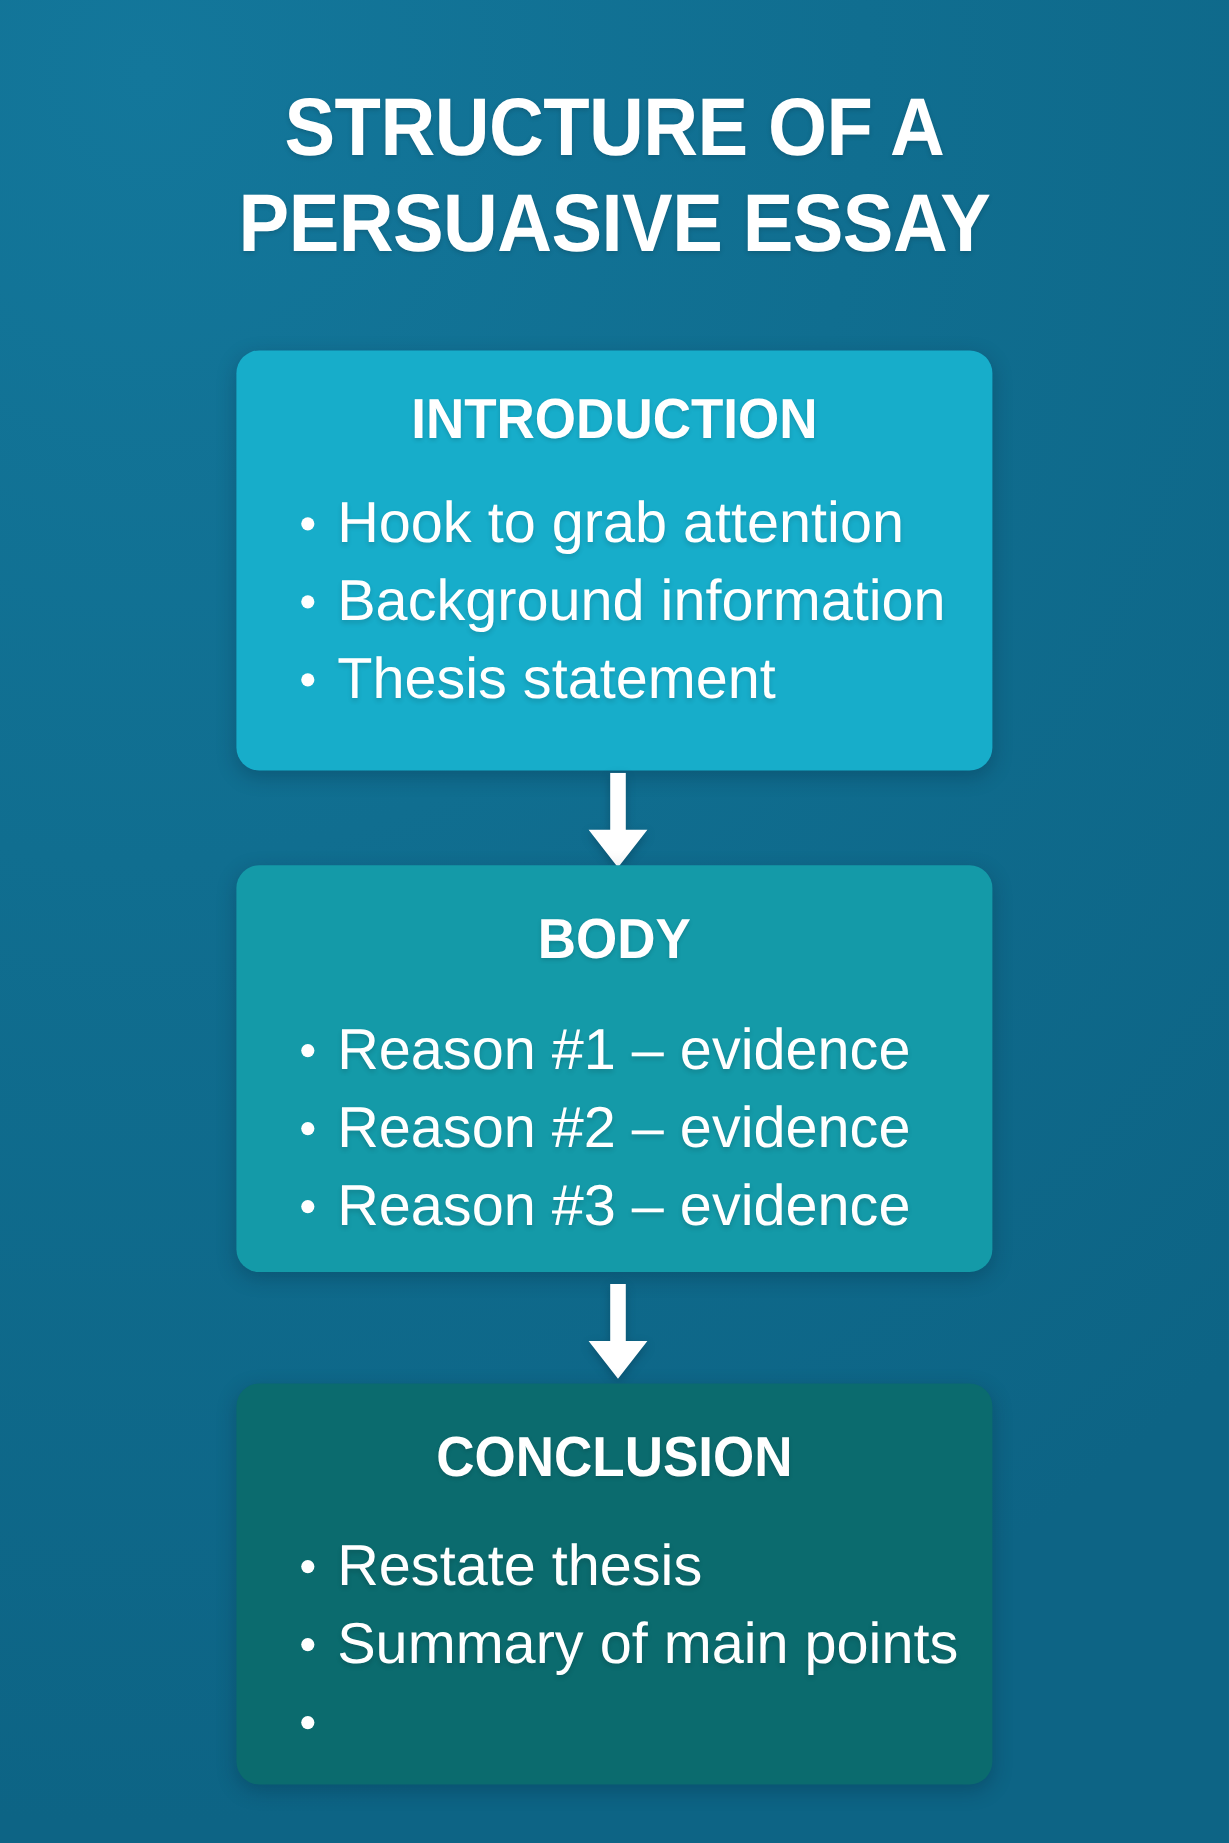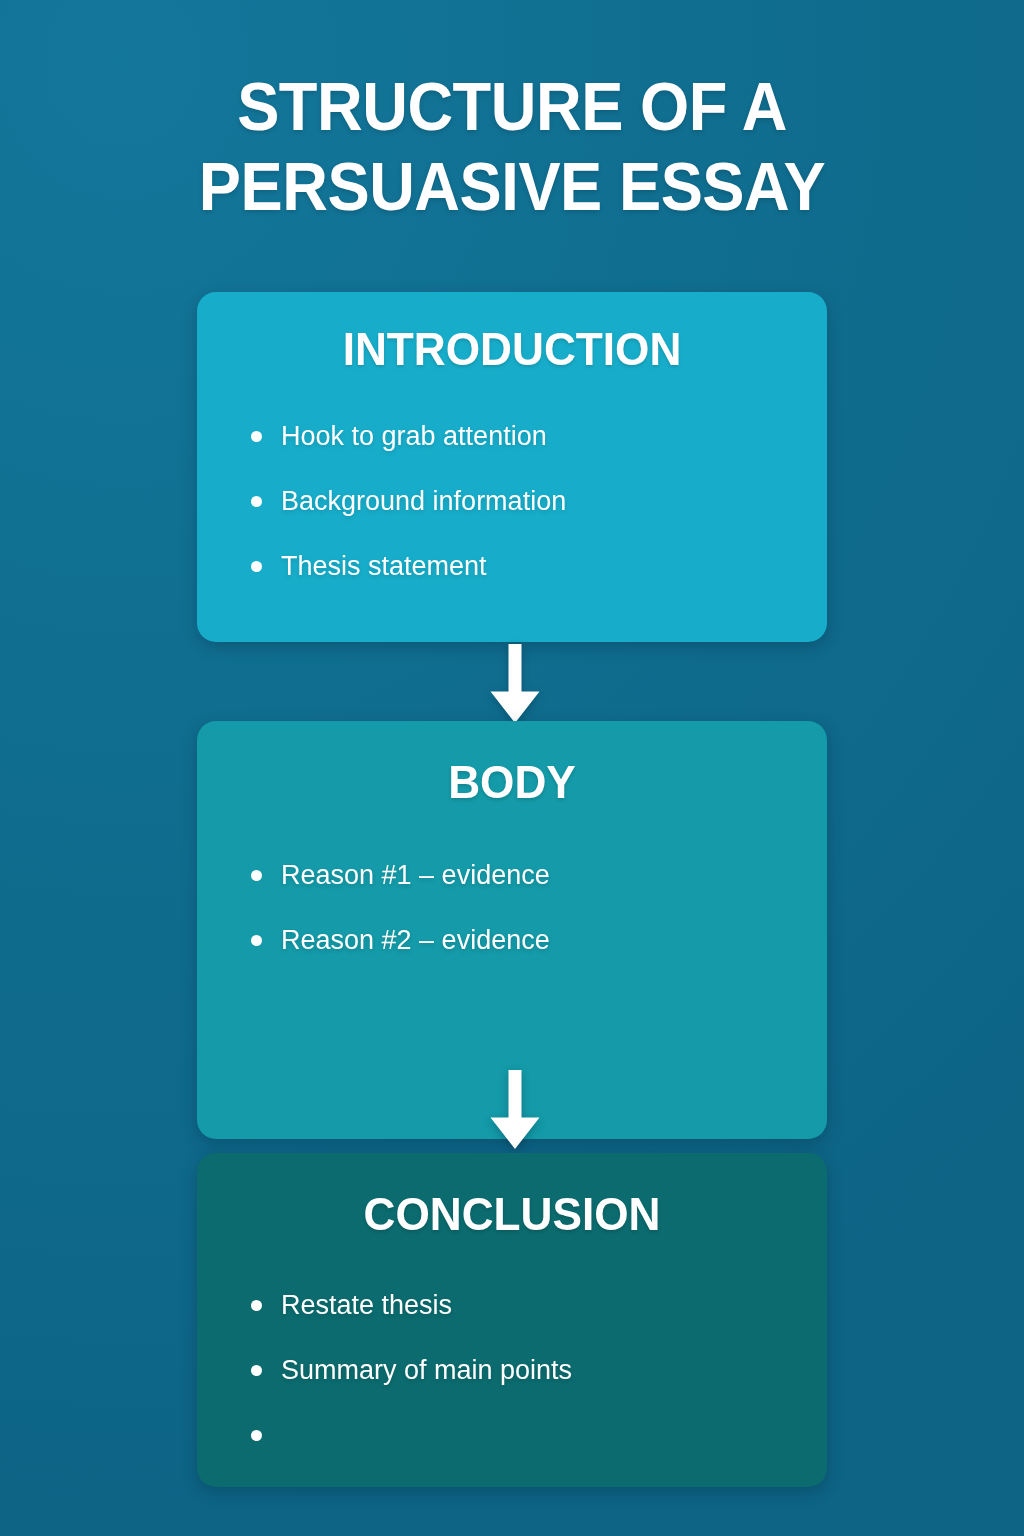--- a/index.html
+++ b/index.html
@@ -45,21 +45,21 @@
   
   .box {
     position: absolute;
     left: 197px;
     width: 630px;
     border-radius: 19px;
     box-shadow: 0 5px 16px rgba(0, 28, 45, 0.26);
     box-sizing: border-box;
   }
   .box-intro      { top: 292px;  height: 350px; background: #17adca; }
-  .box-body       { top: 721px;  height: 418px; background: #149aa8; }
+  .box-body       { top: 721px;  height: 339px; background: #149aa8; }
   .box-conclusion { top: 1153px; height: 334px; background: #0b6b6e; }
 
   .box-heading {
     text-align: center;
     color: #ffffff;
     font-weight: 700;
     font-size: 47px;
     line-height: 54px;
     letter-spacing: 0px;
     transform: scaleX(0.94);
@@ -74,21 +74,21 @@
     margin: 0;
     padding: 0;
   }
   .box-intro .bullets      { margin-top: 28px; padding-left: 52px; }
   .box-body .bullets       { margin-top: 34px; padding-left: 52px; }
   .box-conclusion .bullets { margin-top: 32px; padding-left: 52px; }
 
   .bullets li {
     position: relative;
     color: #ffffff;
-    font-size: 27px;
+    font-size: 48px;
     line-height: 65px;
     font-weight: 400;
     padding-left: 32px;
     white-space: nowrap;
     text-shadow: 0 2px 4px rgba(0,0,0,0.14);
   }
   .bullets li .dot {
     position: absolute;
     left: 2px;
     top: 27px;
@@ -148,20 +148,24 @@
     <div class="box-heading">BODY</div>
     <ul class="bullets">
       <li>
         <span class="dot"></span>
         <span>Reason #1 – evidence</span>
       </li>
       <li>
         <span class="dot"></span>
         <span>Reason #2 – evidence</span>
       </li>
+      <li>
+        <span class="dot"></span>
+        <span>Reason #3 – evidence</span>
+      </li>
     </ul>
   </div>
 
   <div class="arrow arrow-2">
     <svg viewBox="0 0 56 84" xmlns="http://www.w3.org/2000/svg" aria-hidden="true">
       <path d="M21.5 0 H34.5 V47.5 H52.5 L28 79 L3.5 47.5 H21.5 Z" fill="#ffffff"></path>
     </svg>
   </div>
 
   <div class="box box-conclusion">

